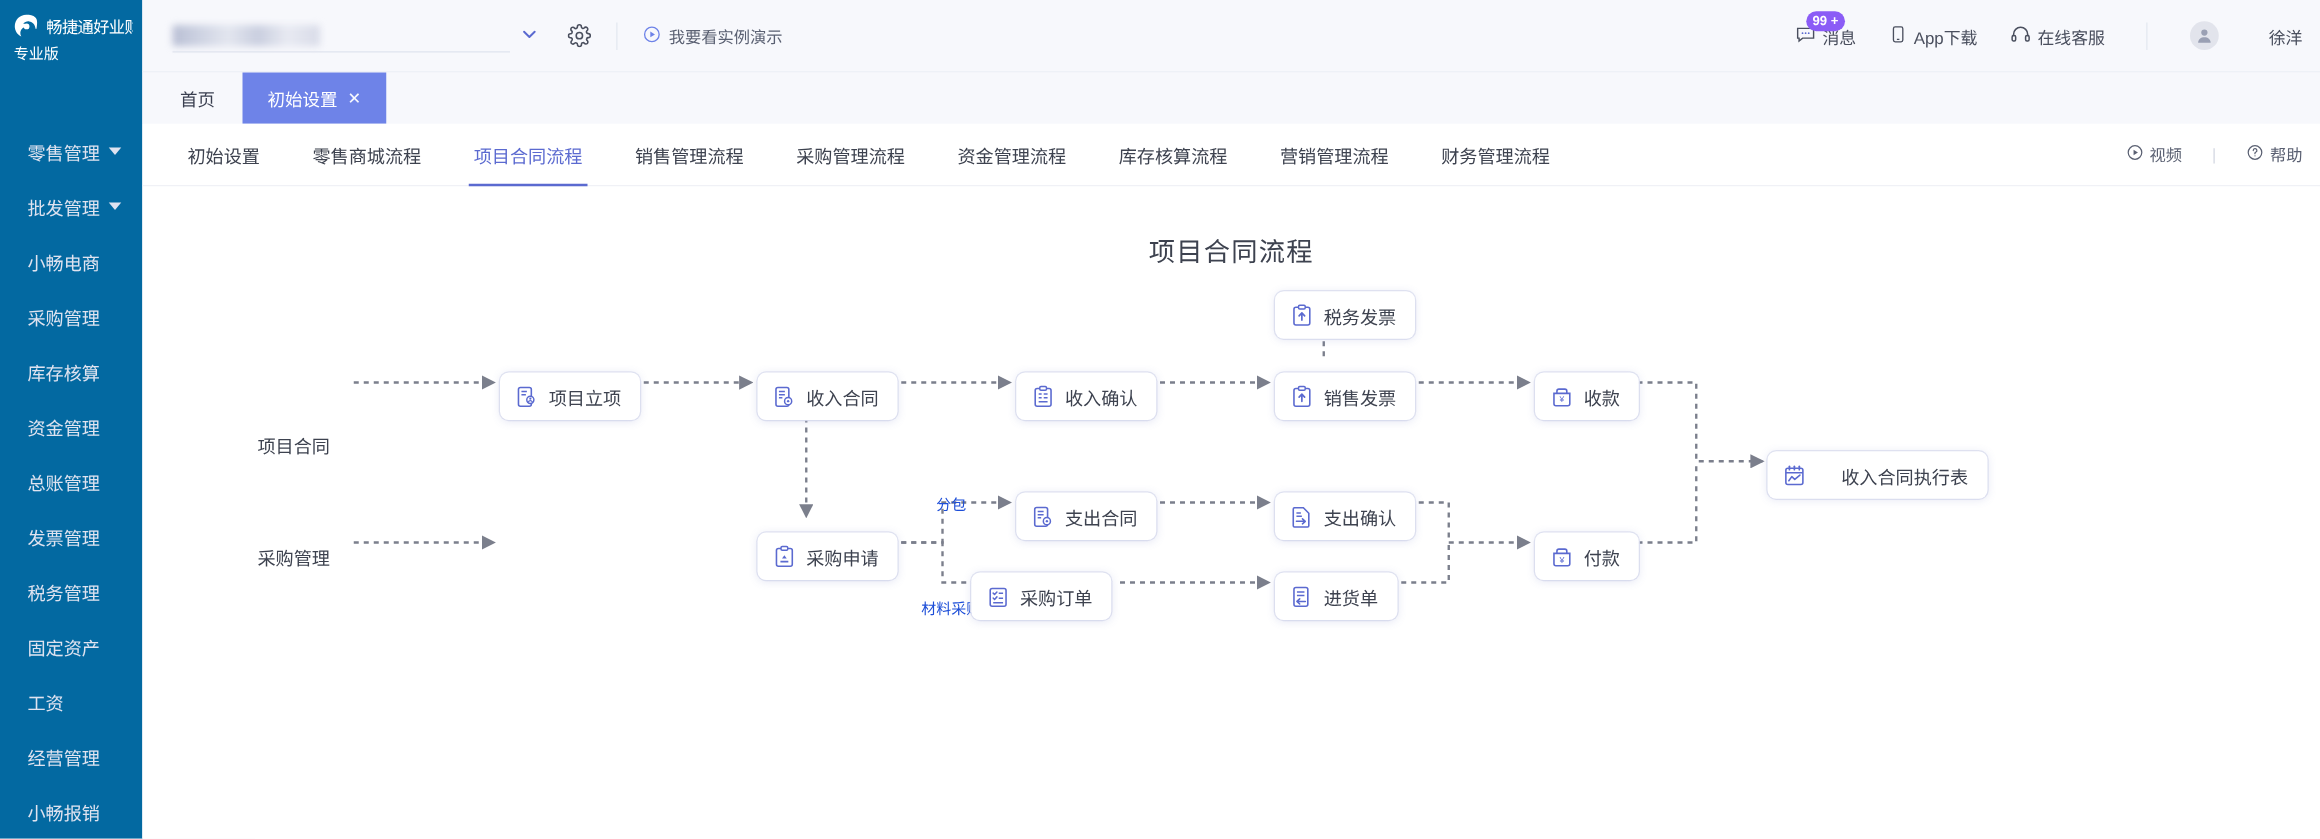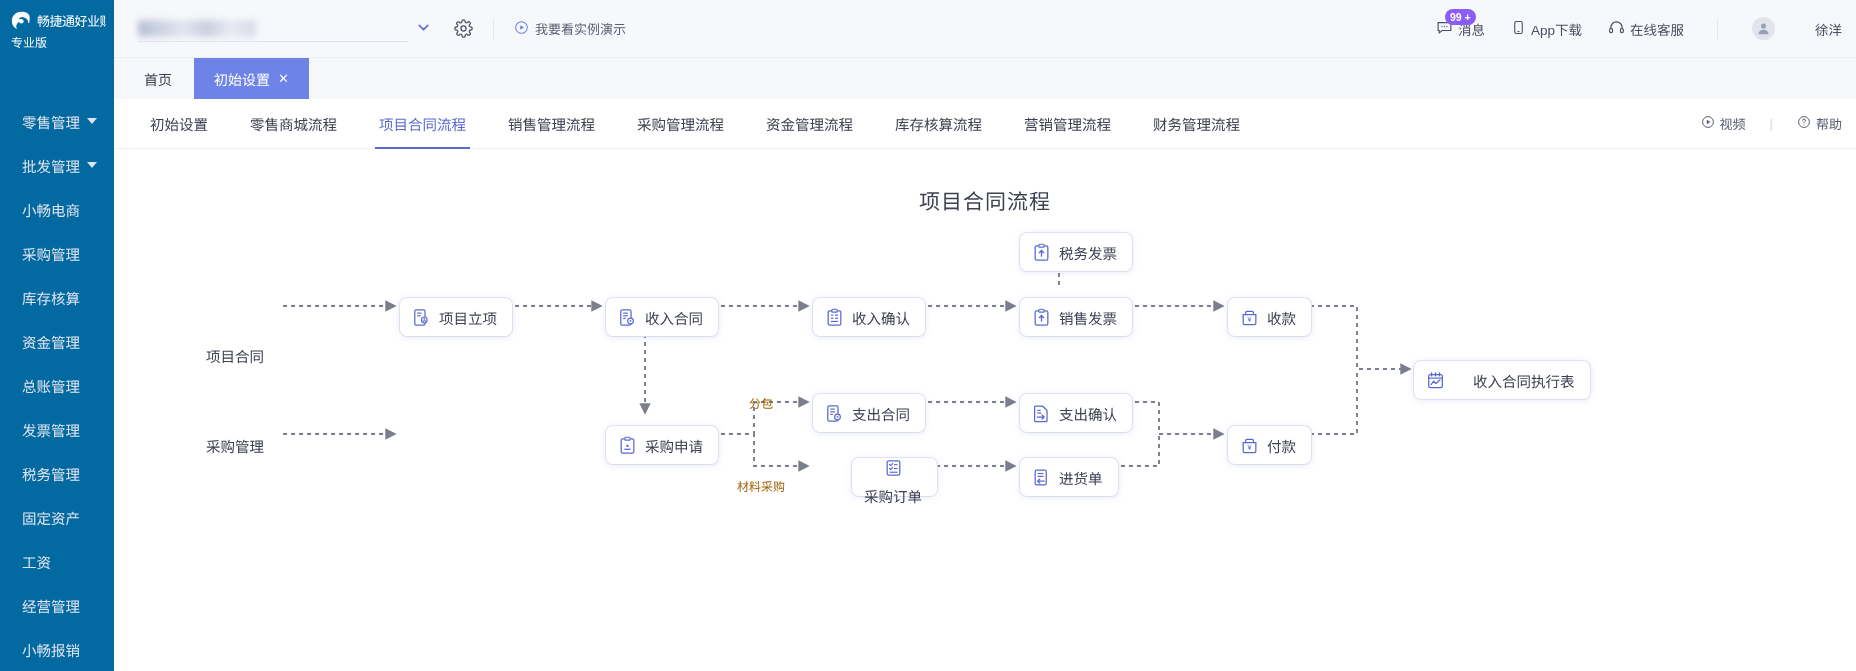--- a/index.html
+++ b/index.html
@@ -130,21 +130,21 @@
   }
 
   
   .canvas { position: relative; width: 100%; height: 430px; margin-top: 10px; }
   .canvas svg.edges { position: absolute; inset: 0; width: 100%; height: 100%; pointer-events: none; }
 
   .swimlabel {
     position: absolute; font-size: 14.5px; color: #3d424f; white-space: nowrap;
   }
   .edgelabel {
-    position: absolute; font-size: 12px; color: #a16207; white-space: nowrap; text-align: center;
+    position: absolute; font-size: 12px; color: #1d4ed8; white-space: nowrap; text-align: center;
   }
 
   .node {
     position: absolute; height: 38px; background: #ffffff;
     border-radius: 7px; display: flex; align-items: center; gap: 8px;
     padding: 0 15px 0 12px; cursor: pointer; white-space: nowrap;
     box-shadow: 0 1px 7px rgba(98,110,190,.17), 0 0 0 1px rgba(228,231,243,.9);
     font-size: 14.5px; color: #3d424f;
   }
   .node .nicon { width: 19px; height: 19px; flex: 0 0 19px; display: flex; }
@@ -471,21 +471,21 @@
                   <rect x="3.5" y="2.5" width="13" height="19" rx="2" fill="none" stroke="#5b6ad0" stroke-width="1.6"></rect>
                   <line x1="6.5" y1="6.5" x2="12.5" y2="6.5" stroke="#5b6ad0" stroke-width="1.5"></line>
                   <line x1="6.5" y1="9.8" x2="12.5" y2="9.8" stroke="#5b6ad0" stroke-width="1.5"></line>
                   <line x1="6.5" y1="13" x2="10" y2="13" stroke="#5b6ad0" stroke-width="1.5"></line>
                   <circle cx="15.8" cy="16.3" r="3.6" fill="#fff" stroke="#5b6ad0" stroke-width="1.5"></circle>
                   <circle cx="15.8" cy="16.3" r="1.2" fill="#5b6ad0"></circle>
                 </svg>
               </span>
               <span>支出合同</span>
             </div>
-            <div class="node" style="left: 738px; top: 233px; flex-direction: column;">
+            <div class="node" style="left: 663px; top: 233px;">
               <span class="nicon">
                 <svg width="19" height="19" viewBox="0 0 24 24">
                   <rect x="4" y="3.5" width="16" height="18" rx="2" fill="none" stroke="#5b6ad0" stroke-width="1.6"></rect>
                   <path d="M7 8.2 l1.4 1.4 L10.8 7" fill="none" stroke="#5b6ad0" stroke-width="1.5" stroke-linecap="round" stroke-linejoin="round"></path>
                   <line x1="12.6" y1="8.4" x2="17" y2="8.4" stroke="#5b6ad0" stroke-width="1.5"></line>
                   <path d="M7 13.2 l1.4 1.4 L10.8 12" fill="none" stroke="#5b6ad0" stroke-width="1.5" stroke-linecap="round" stroke-linejoin="round"></path>
                   <line x1="12.6" y1="13.4" x2="17" y2="13.4" stroke="#5b6ad0" stroke-width="1.5"></line>
                   <line x1="7" y1="18" x2="17" y2="18" stroke="#5b6ad0" stroke-width="1.5"></line>
                 </svg>
               </span>

